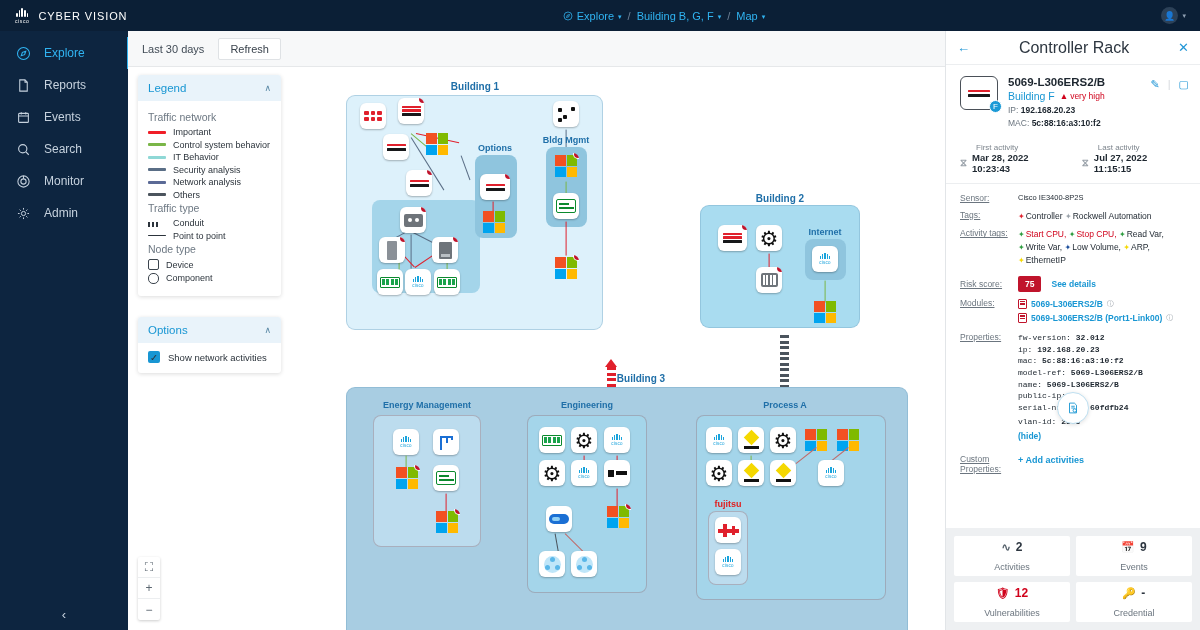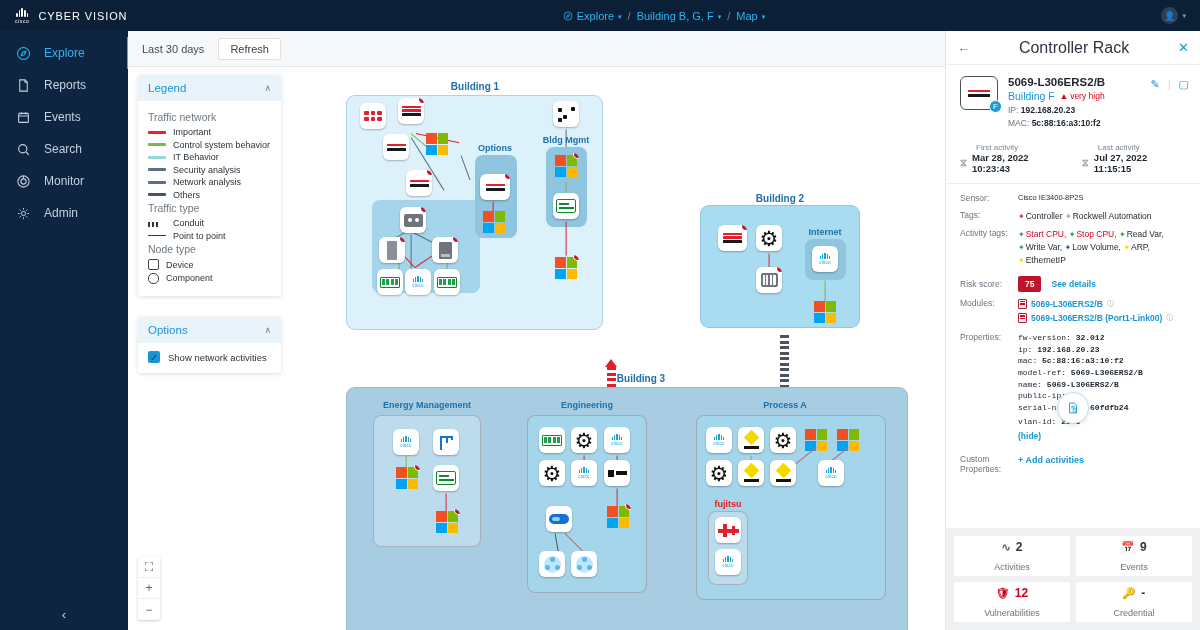--- a/index.html
+++ b/index.html
@@ -262,21 +262,21 @@
   .activity-row {
     display:flex; padding:6px 14px 9px; border-bottom:1px solid #eceef0; gap:14px;
   }
   .act-col { display:flex; flex-direction:column; }
   .act-ttl { font-size:8px; color:#7d858d; margin-left:16px; }
   .act-val { font-size:9.5px; color:#1d262f; font-weight:bold; display:flex; align-items:center; gap:5px;}
   .hg { font-size:10px; color:#9aa2aa; }
 
   .prop-wrap { padding:9px 11px 4px 14px; font-size:8.5px; }
   .prow { display:flex; margin-bottom:6px; }
-  .pk { width:58px; color:#6b757f; font-size:8.5px; flex-shrink:0; }
+  .pk { width:58px; color:#6b757f; font-size:8.5px; flex-shrink:0;text-decoration:underline; }
   .pv { flex:1; color:#1d262f; font-size:8.5px; line-height:1.45; }
   .tagl { color:#1d262f; } .tagl.r { color:#d0021b; }
   .tagd { font-size:8px; margin-right:1px; }
   .riskbox {
     display:inline-block; background:#c0142c; color:#fff; font-size:8.5px;
     padding:1.5px 7px; border-radius:2px; font-weight:bold;
   }
   .lnk { color:#1896d3; cursor:pointer; font-weight:bold; font-size:8.5px; }
   .modrow { display:flex; align-items:center; gap:4px; margin-bottom:2px; }
   .modico { width:9px;height:10px;border:1.3px solid #c0142c;border-radius:1px;

